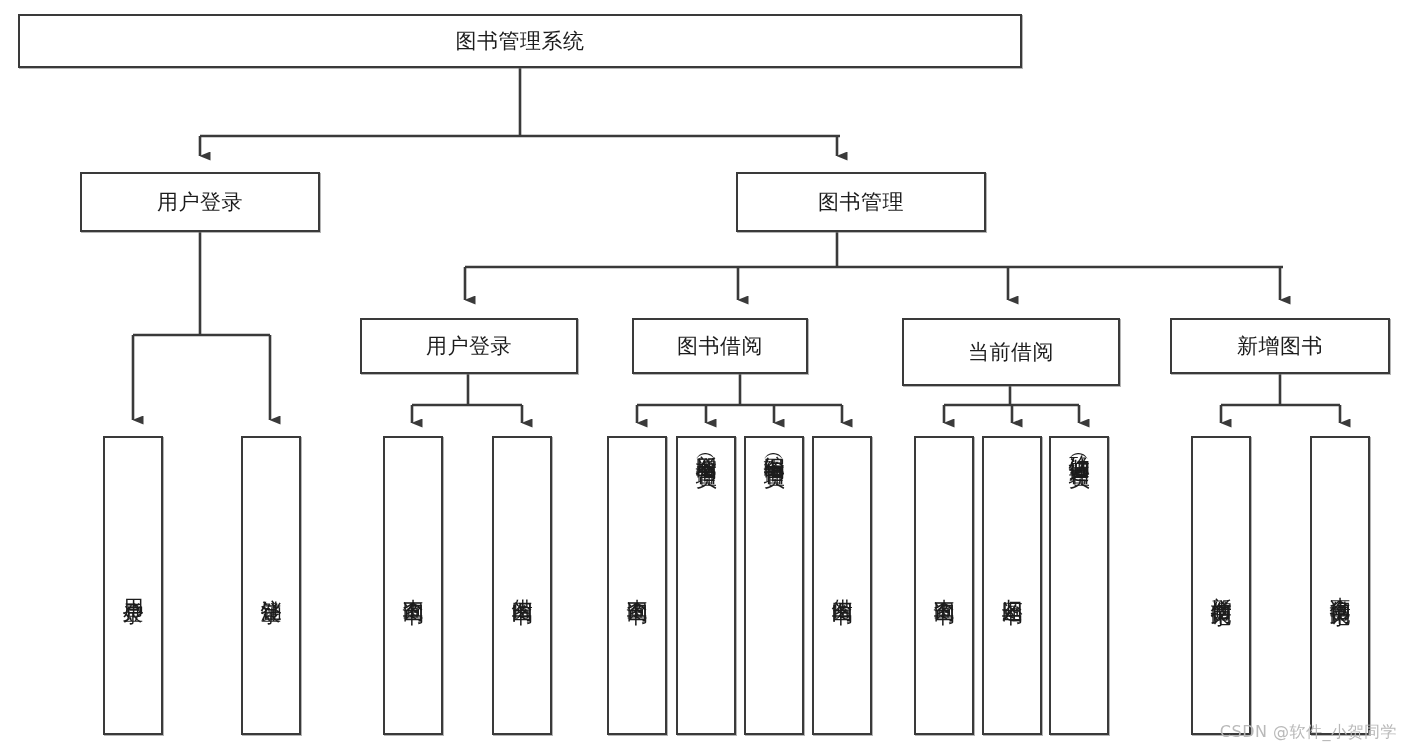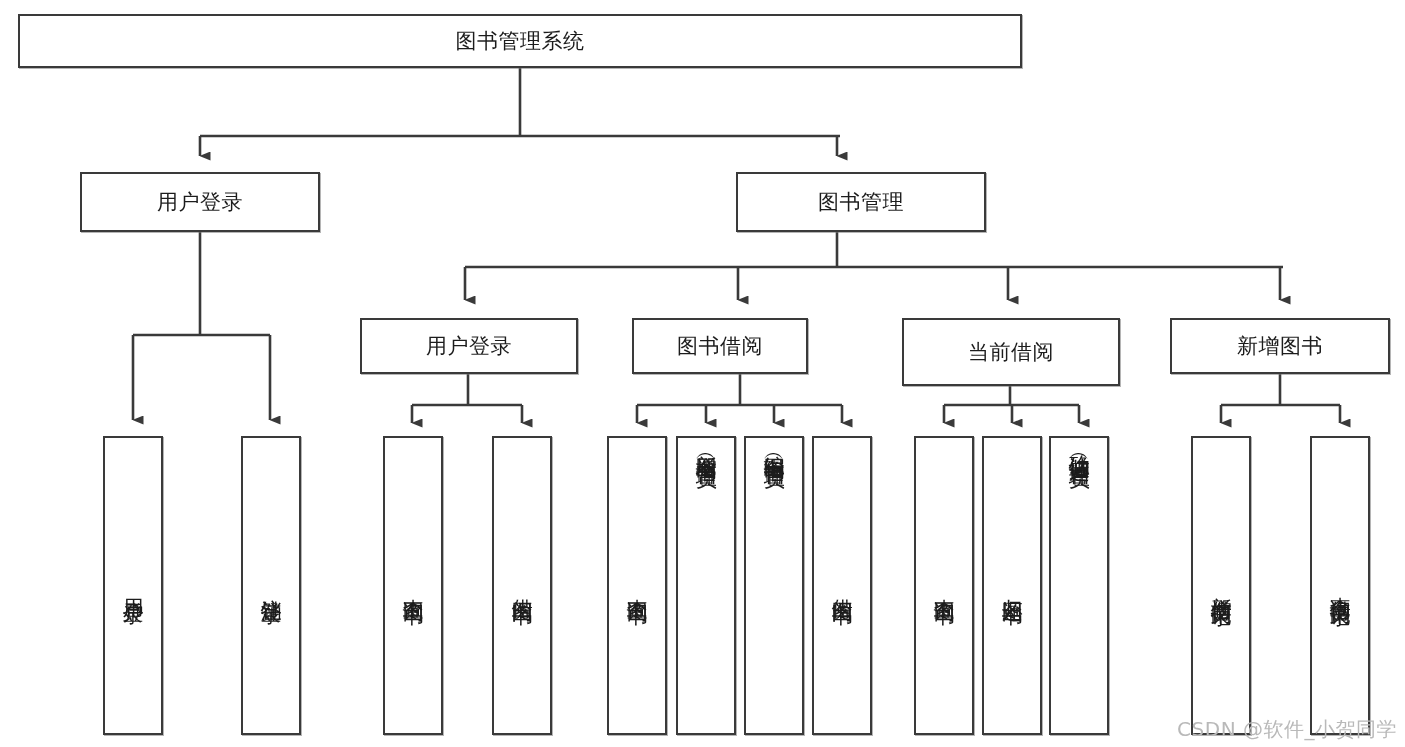--- a/index.html
+++ b/index.html
@@ -58,21 +58,21 @@
     letter-spacing: 2px;
     white-space: nowrap;
   }
   .node.vertical.center-v {
     align-items: center;
   }
   .watermark {
     position: absolute;
     right: 8px;
     bottom: 4px;
-    font-size: 20px;
+    font-size: 16px;
     color: #b9b9b9;
     letter-spacing: 0.5px;
     z-index: 3;
     white-space: nowrap;
   }
 </style>
 </head>
 <body>
 
 <div id="diagram-canvas">

